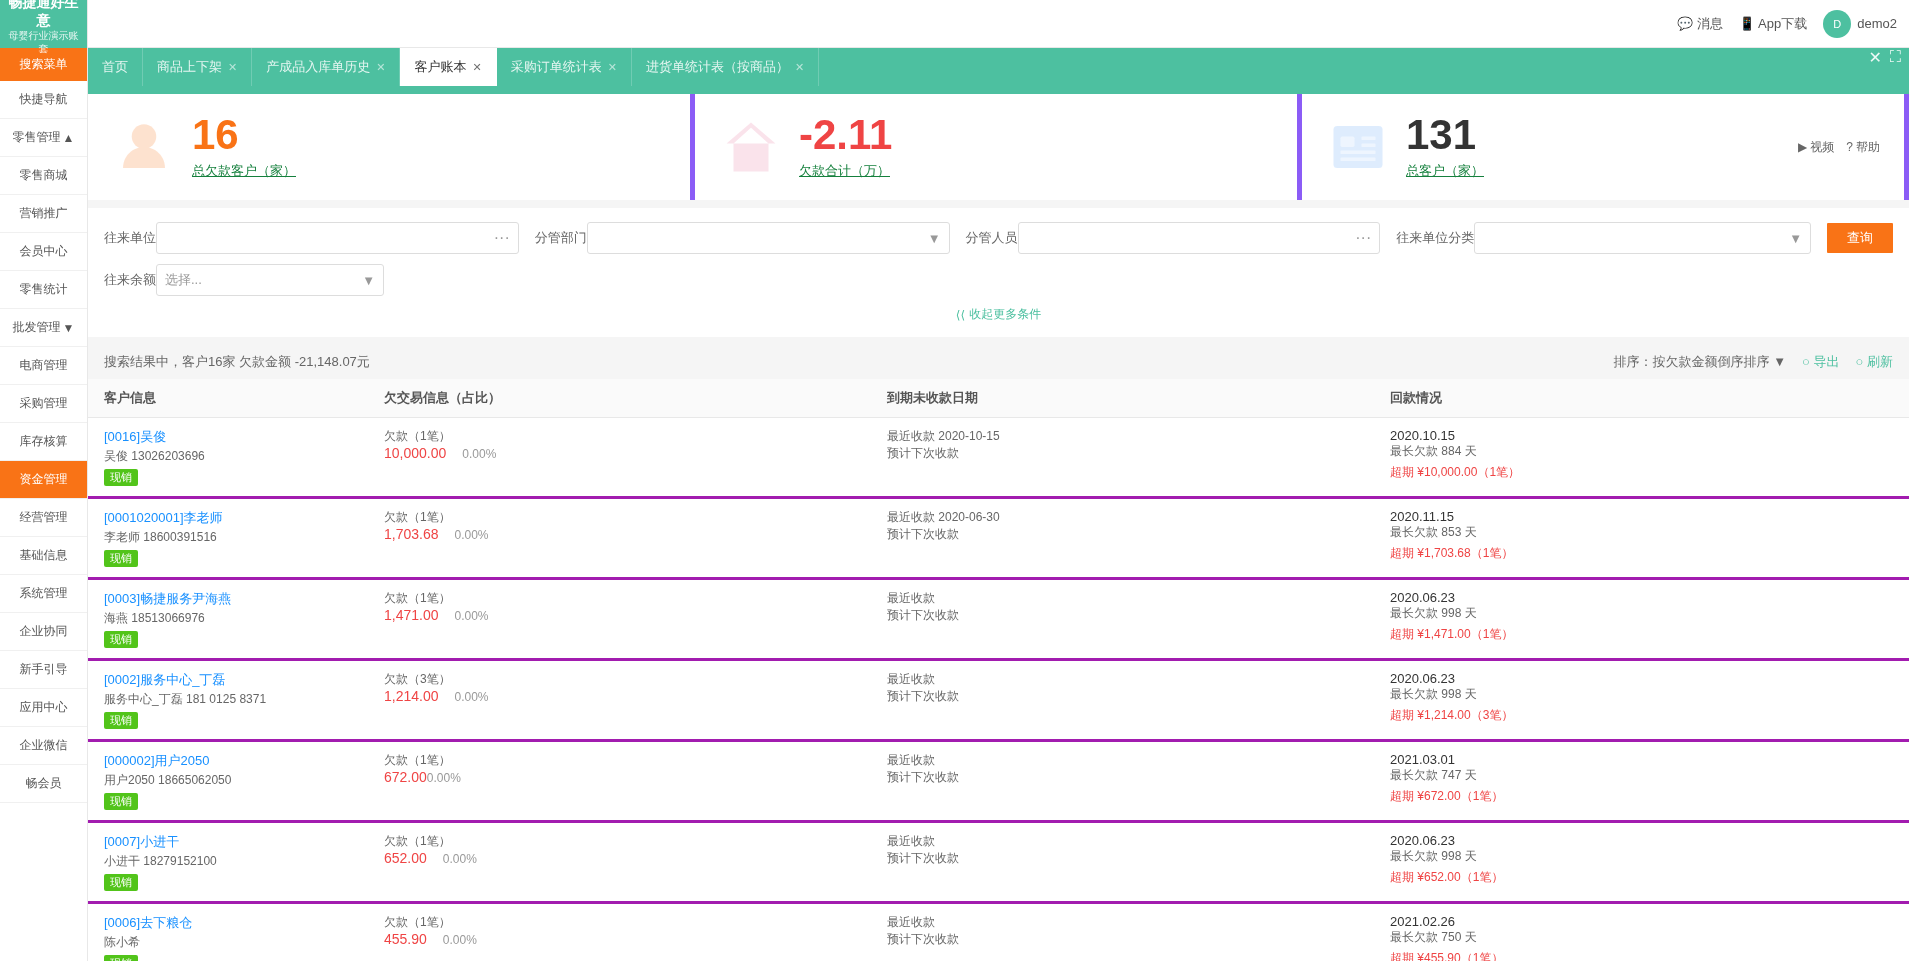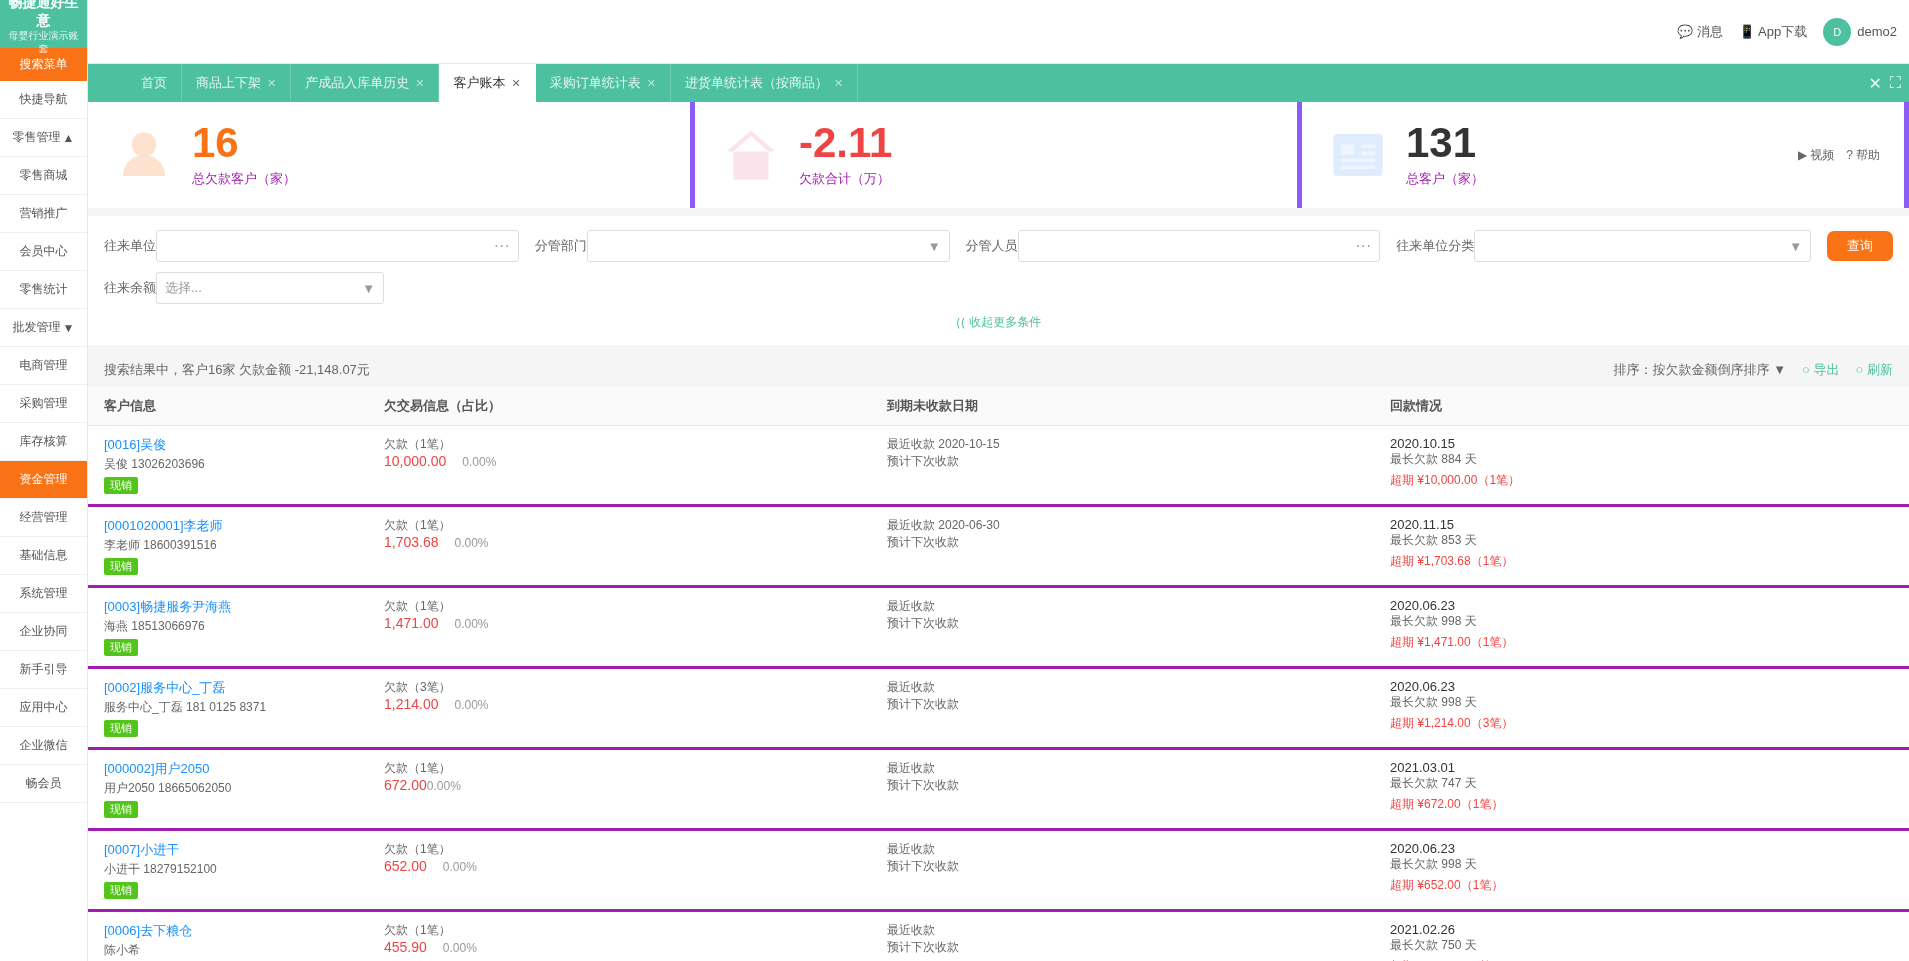--- a/index.html
+++ b/index.html
@@ -10,27 +10,27 @@
     .sidebar-logo { background: #4dc0a0; padding: 8px 6px; text-align: center; color: #fff; font-size: 11px; line-height: 1.3; height: 48px; display: flex; align-items: center; justify-content: center; }
     .sidebar-search { background: #f97316; color: #fff; text-align: center; padding: 8px 4px; font-size: 12px; cursor: pointer; }
     .sidebar-nav-item { padding: 10px 4px; text-align: center; font-size: 12px; color: #555; cursor: pointer; border-bottom: 1px solid #f0f0f0; }
     .sidebar-nav-item.active { background: #f97316; color: #fff; }
     .sidebar-nav-item.has-arrow { display: flex; align-items: center; justify-content: center; gap: 2px; }
 
     
     .main { flex: 1; display: flex; flex-direction: column; overflow: hidden; }
 
     
-    .topbar { height: 64px; background: #fff; border-bottom: 1px solid #e8e8e8; display: flex; align-items: center; justify-content: space-between; padding: 0 12px; }
+    .topbar { height: 48px; background: #fff; border-bottom: 1px solid #e8e8e8; display: flex; align-items: center; justify-content: space-between; padding: 0 12px; }
     .topbar-right { display: flex; align-items: center; gap: 16px; font-size: 13px; color: #555; }
     .topbar-user { display: flex; align-items: center; gap: 6px; }
     .avatar { width: 28px; height: 28px; border-radius: 50%; background: #4dc0a0; display: flex; align-items: center; justify-content: center; color: #fff; font-size: 11px; }
 
     
-    .tabs { background: #4dc0a0; display: flex; align-items: center; height: 38px; overflow: hidden; padding-left: 39px; }
+    .tabs { background: #4dc0a0; display: flex; height: 46px; overflow: hidden; }
     .tab { padding: 0 14px; height: 38px; display: flex; align-items: center; gap: 6px; color: rgba(255,255,255,0.85); font-size: 13px; cursor: pointer; white-space: nowrap; border-right: 1px solid rgba(255,255,255,0.2); }
     .tab.active { background: #fff; color: #333; }
     .tab-close { font-size: 11px; opacity: 0.7; }
     .tabs-end { margin-left: auto; display: flex; gap: 8px; padding-right: 8px; }
     .tabs-end-btn { color: rgba(255,255,255,0.9); cursor: pointer; font-size: 16px; }
 
     
     .content { flex: 1; overflow-y: auto; padding: 0; background: #f5f5f5; }
 
     
@@ -39,34 +39,34 @@
     .stat-icon { width: 64px; height: 64px; opacity: 0.2; display: flex; align-items: center; justify-content: center; }
     .stat-icon.orange { color: #f97316; }
     .stat-icon.pink { color: #e879a0; }
     .stat-icon.blue { color: #60a5fa; }
     .stat-icon svg { width: 56px; height: 56px; }
     .stat-info { display: flex; flex-direction: column; }
     .stat-number { font-size: 42px; font-weight: bold; line-height: 1; }
     .stat-number.orange { color: #f97316; }
     .stat-number.red { color: #ef4444; }
     .stat-number.dark { color: #333; font-weight: 900; }
-    .stat-label { font-size: 13px; color: #a21caf; margin-top: 6px; }
+    .stat-label { font-size: 13px; color: #15803d; margin-top: 6px; text-decoration: underline; }
     .stat-card-actions { margin-left: auto; display: flex; gap: 12px; align-items: flex-start; font-size: 12px; color: #666; }
 
     
     .filters { background: #fff; padding: 14px 16px; margin-bottom: 8px; }
     .filter-row { display: flex; align-items: center; gap: 16px; margin-bottom: 10px; }
     .filter-item { display: flex; align-items: center; flex: 1; }
     .filter-label { color: #666; white-space: nowrap; font-size: 13px; }
     .filter-input { flex: 1; height: 32px; border: 1px solid #ddd; border-radius: 3px; padding: 0 8px; font-size: 13px; display: flex; align-items: center; justify-content: space-between; color: #999; cursor: pointer; }
     .filter-input-dots { color: #999; font-size: 16px; }
     .filter-select { flex: 1; height: 32px; border: 1px solid #ddd; border-radius: 3px; padding: 0 8px; font-size: 13px; display: flex; align-items: center; justify-content: space-between; color: #999; cursor: pointer; background: #fff; }
     .collapse-row { display: flex; justify-content: center; }
     .collapse-btn { color: #4dc0a0; font-size: 12px; cursor: pointer; display: flex; align-items: center; gap: 4px; }
-    .search-btn { background: #f97316; color: #fff; border: none; padding: 6px 20px; border-radius: 7px; cursor: pointer; font-size: 13px; }
+    .search-btn { background: #f97316; color: #fff; border: none; padding: 6px 20px; border-radius: 1px; cursor: pointer; font-size: 13px; }
 
     
     .results-bar { background: #f5f5f5; padding: 8px 16px; display: flex; align-items: center; justify-content: space-between; font-size: 13px; color: #666; }
     .results-actions { display: flex; align-items: center; gap: 16px; color: #4dc0a0; }
     .results-sort { color: #666; }
 
     
     .table-container { background: #fff; }
     .table-header { display: grid; grid-template-columns: 280px 1fr 1fr 1fr; padding: 10px 16px; background: #fafafa; border-bottom: 1px solid #e8e8e8; font-weight: bold; font-size: 13px; color: #555; }
     .table-row { display: grid; grid-template-columns: 280px 1fr 1fr 1fr; padding: 10px 16px; border-bottom: 3px solid #a21caf; align-items: start; }

